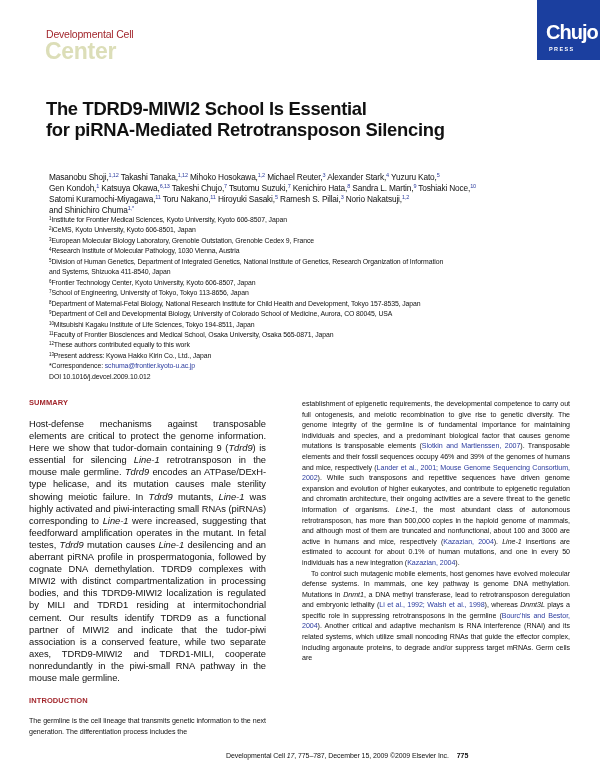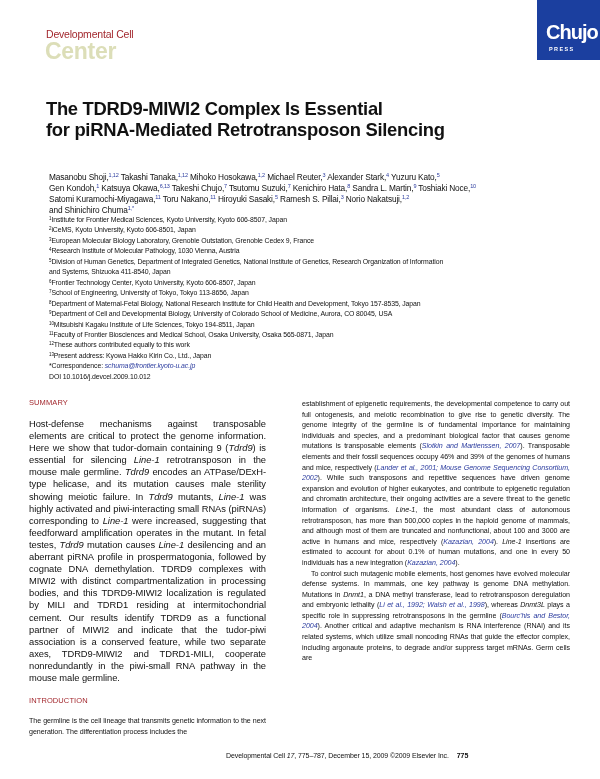--- a/index.html
+++ b/index.html
@@ -8,23 +8,23 @@
   .article-type { position:absolute; left:45px; top:38px; font-size:23px; font-weight:bold; color:#dcdeb8; letter-spacing:-0.3px; }
   .logo { position:absolute; left:537px; top:0; width:63px; height:60px; background:#1b3f9f; color:#fff; }
   .logo .cell { position:absolute; left:9px; top:21px; font-size:20px; font-weight:bold; letter-spacing:-1px; }
   .logo .press { position:absolute; left:12px; top:46px; font-size:5.5px; font-weight:bold; letter-spacing:1.4px; }
   .title { position:absolute; left:46px; top:98px; width:420px; font-size:18.4px; font-weight:bold; line-height:21px; letter-spacing:-0.3px; color:#111; }
   .authors { position:absolute; left:49px; top:172px; width:540px; font-size:8.3px; line-height:11px; letter-spacing:-0.15px; color:#111; }
   sup { font-size:5.5px; color:#2a3b9e; vertical-align:3px; line-height:0; }
   .affils { position:absolute; left:49px; top:215px; width:540px; font-size:6.9px; line-height:10.45px; letter-spacing:-0.1px; color:#111; }
   .affils div { white-space:nowrap; }
   .affils sup { color:#111; font-size:4.5px; vertical-align:2px; }
-  .link { color:#2a3b9e;font-style:italic; }
+  .link { color:#2a3b9e; }
   .colL { position:absolute; left:29px; top:398px; width:237px; }
-  .sec-head { font-size:7.5px; font-weight:normal; color:#a3282e; letter-spacing:0.1px; }
+  .sec-head { font-size:7.5px; font-weight:bold; color:#a3282e; letter-spacing:0.1px; }
   .summary { margin-top:11px; font-size:9.35px; line-height:12.1px; text-align:justify; color:#111; letter-spacing:-0.05px; }
   .summary i { font-style:italic; }
   .intro-head { margin-top:12px; }
   .body-text { font-size:7.1px; line-height:10.6px; text-align:justify; color:#111; letter-spacing:-0.05px; }
   .intro-text { margin-top:11px; }
   .colR { position:absolute; left:302px; top:399px; width:268px; }
   .colR p { margin:0; }
   .colR p.indent { text-indent:9px; }
   .footer { position:absolute; left:226px; top:752px; font-size:7px; color:#111; letter-spacing:-0.1px; white-space:nowrap; }
   .footer .pg { margin-left:8px; font-weight:bold; }
@@ -34,21 +34,21 @@
 
 <div class="journal">Developmental Cell</div>
 <div class="article-type">Center</div>
 
 <div class="logo">
   <span class="cell">Chujo</span>
   <span class="press">PRESS</span>
 </div>
 
 <h1 class="title" style="margin:0;">
-  <div>The TDRD9-MIWI2 Complex Is Essential</div>
+  <div>The TDRD9-MIWI2 School Is Essential</div>
   <div>for piRNA-Mediated Retrotransposon Silencing</div>
 </h1>
 
 <div class="authors" id="authors"><span>Masanobu Shoji,</span><sup>1,12</sup> <span>Takashi Tanaka,</span><sup>1,12</sup> <span>Mihoko Hosokawa,</span><sup>1,2</sup> <span>Michael Reuter,</span><sup>3</sup> <span>Alexander Stark,</span><sup>4</sup> <span>Yuzuru Kato,</span><sup>5</sup><br><span>Gen Kondoh,</span><sup>1</sup> <span>Katsuya Okawa,</span><sup>6,13</sup> <span>Takeshi Chujo,</span><sup>7</sup> <span>Tsutomu Suzuki,</span><sup>7</sup> <span>Kenichiro Hata,</span><sup>8</sup> <span>Sandra L. Martin,</span><sup>9</sup> <span>Toshiaki Noce,</span><sup>10</sup><br><span>Satomi Kuramochi-Miyagawa,</span><sup>11</sup> <span>Toru Nakano,</span><sup>11</sup> <span>Hiroyuki Sasaki,</span><sup>5</sup> <span>Ramesh S. Pillai,</span><sup>3</sup> <span>Norio Nakatsuji,</span><sup>1,2</sup><br><span>and Shinichiro Chuma</span><sup>1,*</sup></div>
 
 <div class="affils" id="affils">
     <div><sup>1</sup><span>Institute for Frontier Medical Sciences, Kyoto University, Kyoto 606-8507, Japan</span></div>
     <div><sup>2</sup><span>iCeMS, Kyoto University, Kyoto 606-8501, Japan</span></div>
     <div><sup>3</sup><span>European Molecular Biology Laboratory, Grenoble Outstation, Grenoble Cedex 9, France</span></div>
     <div><sup>4</sup><span>Research Institute of Molecular Pathology, 1030 Vienna, Austria</span></div>

